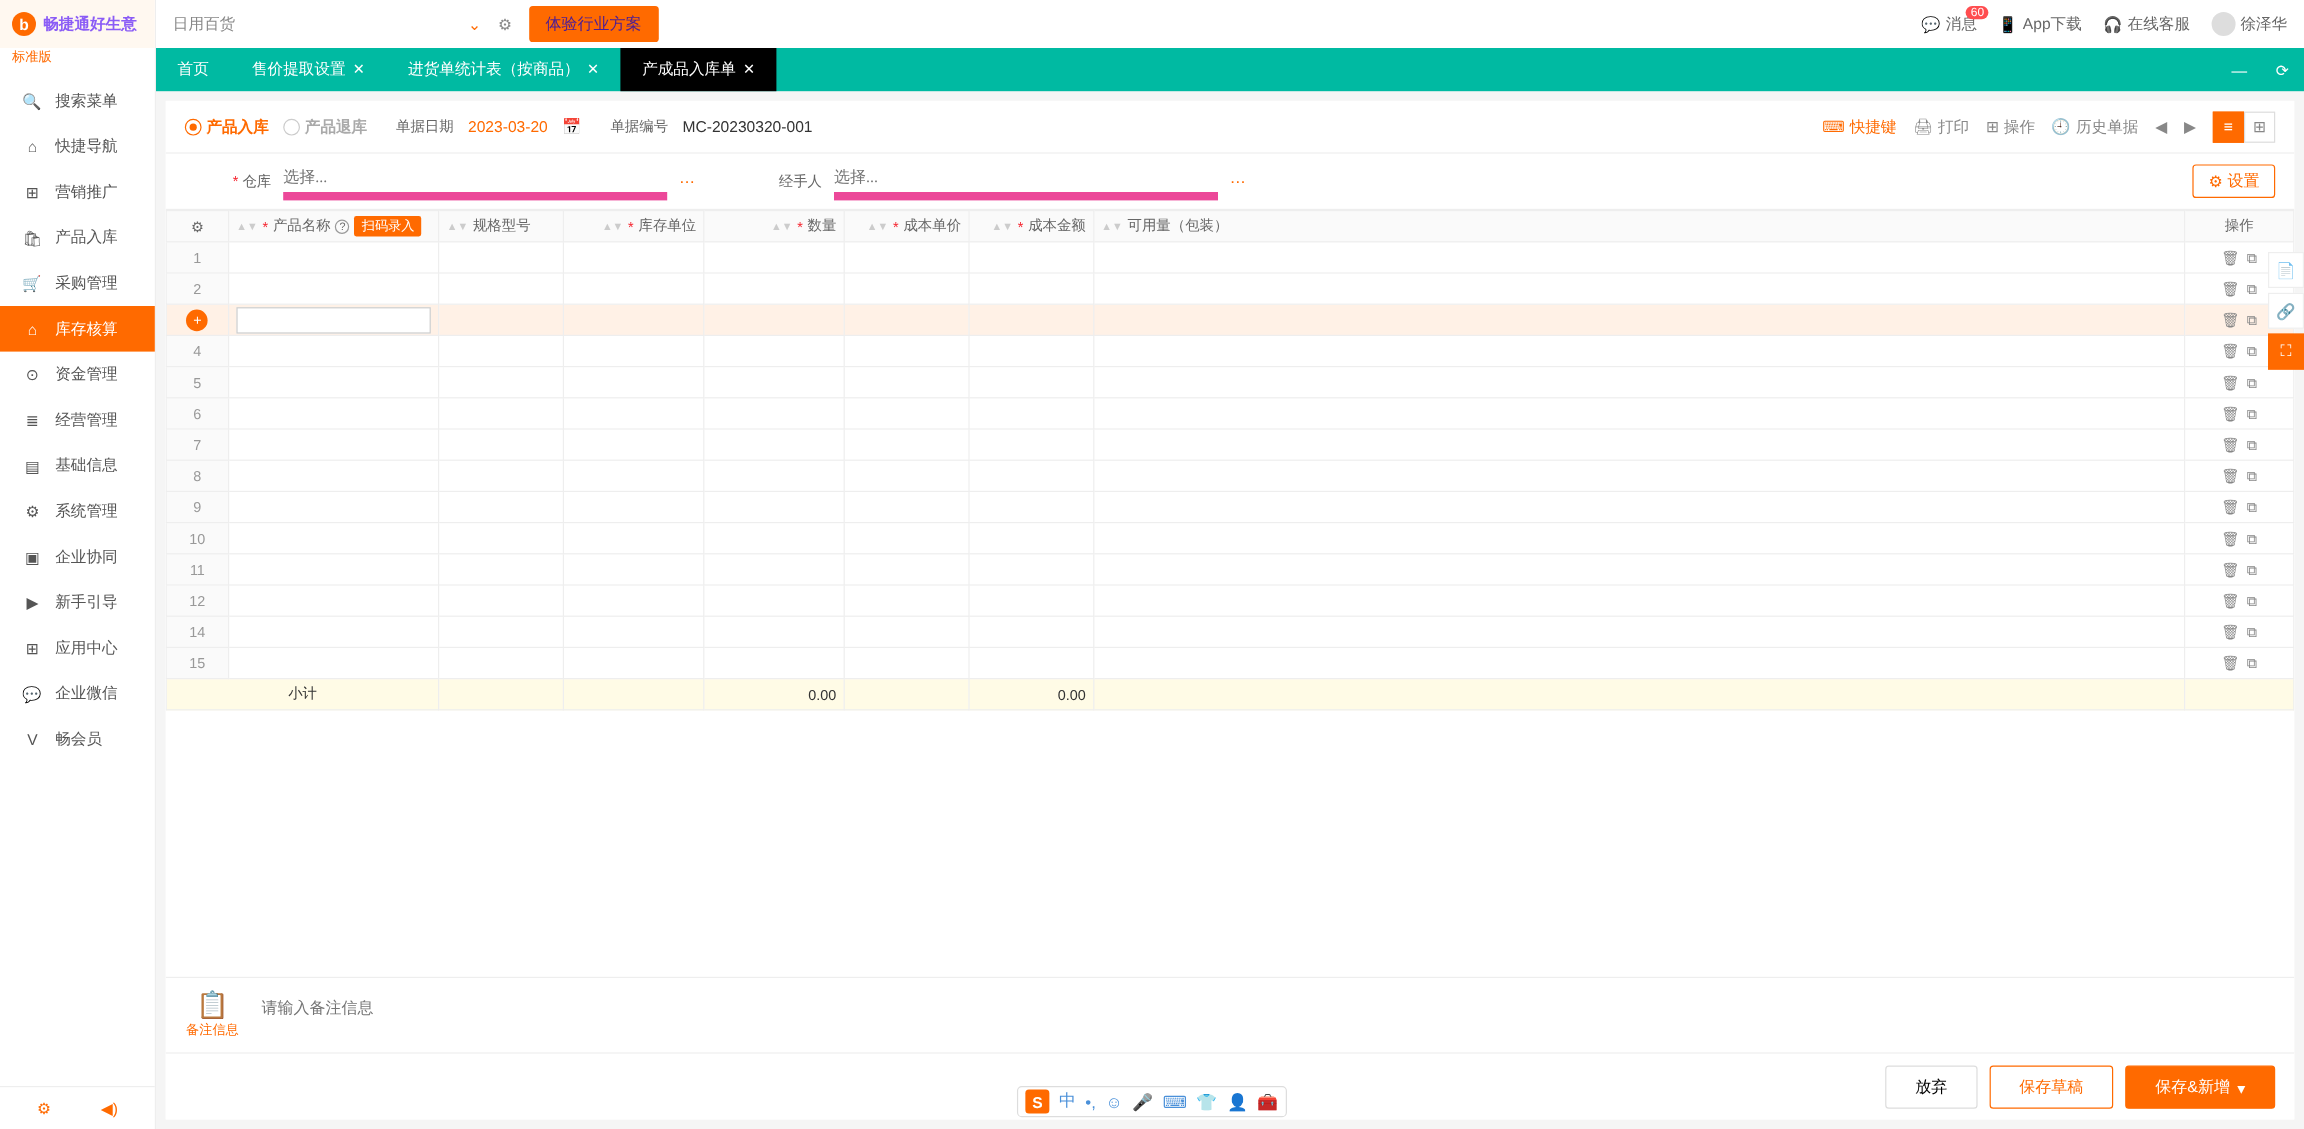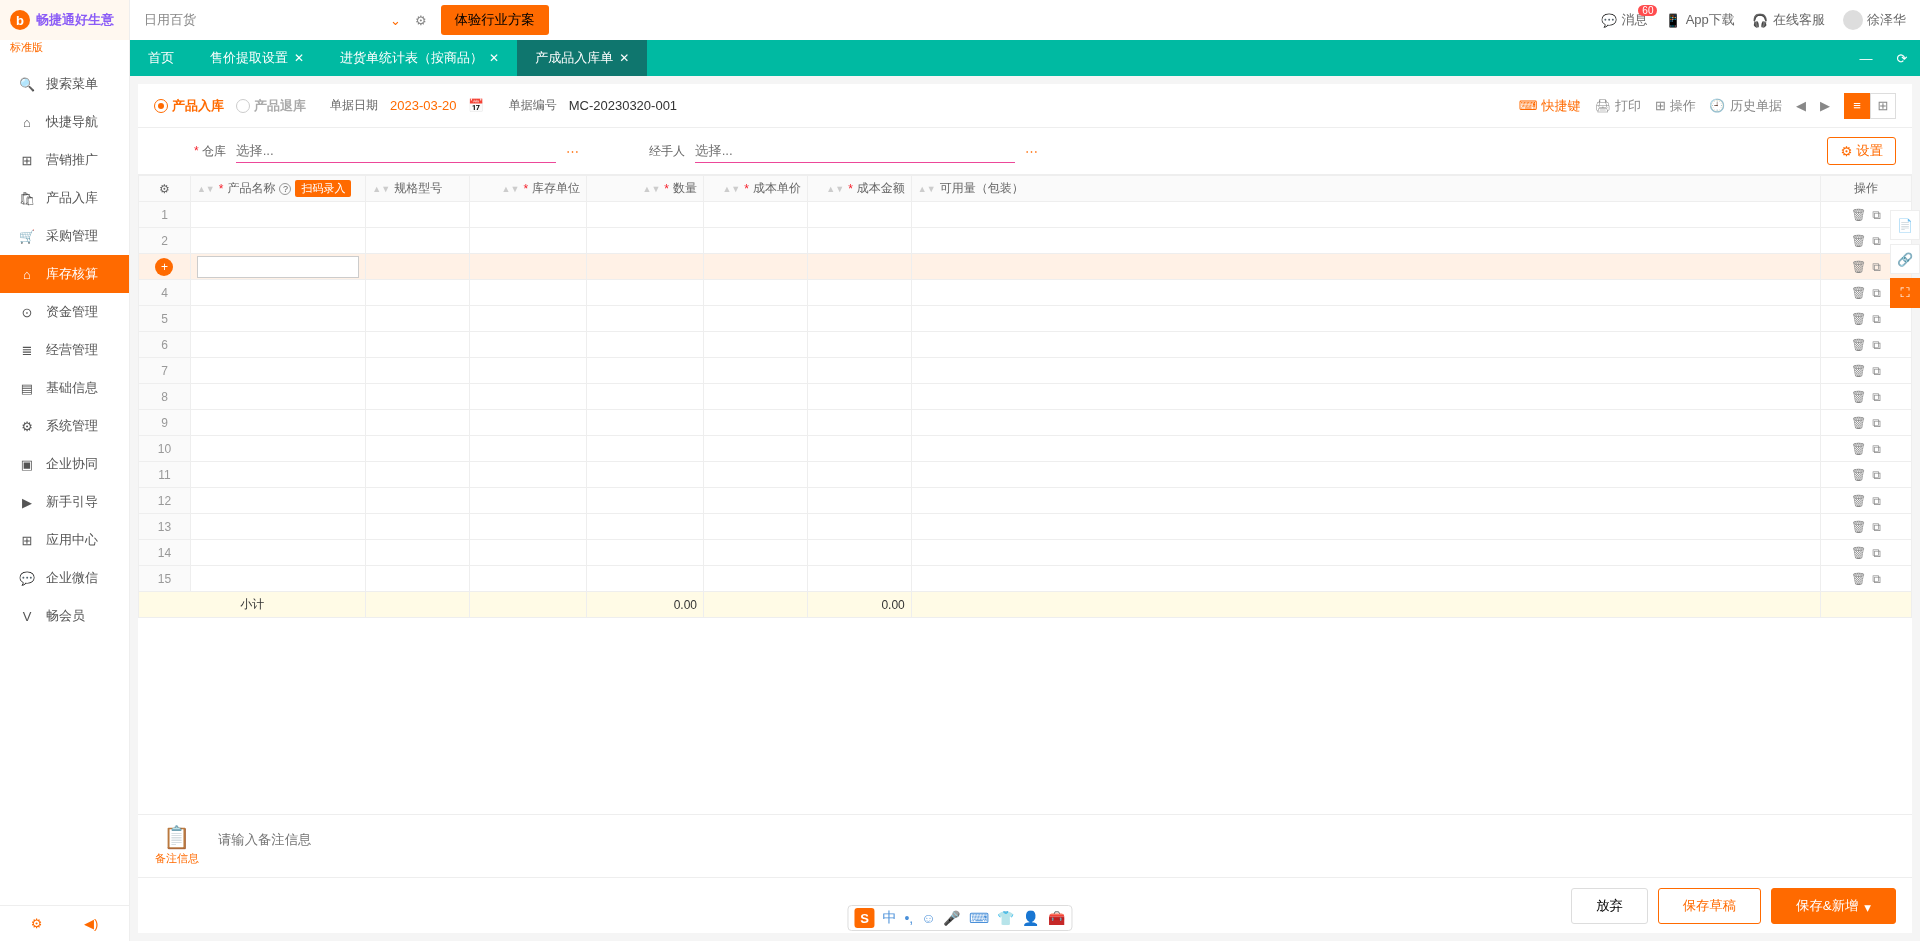--- a/index.html
+++ b/index.html
@@ -20,30 +20,30 @@
 .sf-icon { color: #ff6a00; cursor: pointer; }
 
 
 .main { flex: 1; display: flex; flex-direction: column; background: #f5f5f5; position: relative; }
 
 
 .topbar { height: 40px; background: #fff; display: flex; align-items: center; padding: 0 14px; gap: 14px; }
 .top-title { color: #888; font-size: 13px; }
 .chev-down { color: #ff6a00; margin-left: 180px; }
 .gear { color: #888; cursor: pointer; }
-.exp-btn { background: #ff6a00; color: #000000; padding: 6px 14px; border-radius: 3px; cursor: pointer; border: none; }
+.exp-btn { background: #ff6a00; color: #4c1d95; padding: 6px 14px; border-radius: 3px; cursor: pointer; border: none; }
 .top-right { margin-left: auto; display: flex; align-items: center; gap: 18px; color: #666; }
 .tri { display: flex; align-items: center; gap: 4px; cursor: pointer; position: relative; }
 .badge { position: absolute; top: -6px; right: -10px; background: #ff4d4f; color: #fff; border-radius: 8px; padding: 0 4px; font-size: 10px; }
 .avatar { width: 20px; height: 20px; background: #ddd; border-radius: 50%; display: inline-block; }
 
 
 .tabs { height: 36px; background: #00baa2; display: flex; align-items: center; color: #fff; }
 .tab { padding: 0 18px; height: 100%; display: flex; align-items: center; gap: 6px; cursor: pointer; }
-.tab.active { background: #0f766e; }
+.tab.active { background: #000000; }
 .tab-close { font-size: 12px; cursor: pointer; }
 .tabs-right { margin-left: auto; display: flex; }
 .tabs-right .tab-btn { width: 36px; display: flex; align-items: center; justify-content: center; cursor: pointer; }
 
 
 .content { flex: 1; margin: 8px; background: #fff; display: flex; flex-direction: column; overflow: hidden; }
 .toolbar1 { height: 44px; display: flex; align-items: center; padding: 0 16px; border-bottom: 1px solid #eee; gap: 12px; }
 .radio { display: inline-flex; align-items: center; gap: 4px; cursor: pointer; font-weight: bold; }
 .rdot { width: 14px; height: 14px; border-radius: 50%; border: 1px solid #ccc; display: inline-block; position: relative; }
 .radio.checked .rdot { border-color: #ff6a00; }
@@ -56,21 +56,21 @@
 .tb-right { margin-left: auto; display: flex; align-items: center; gap: 14px; color: #888; }
 .tb-link { display: inline-flex; align-items: center; gap: 4px; cursor: pointer; }
 .tb-link.orange { color: #ff6a00; }
 .view-toggle { display: flex; }
 .vt { width: 26px; height: 26px; display: flex; align-items: center; justify-content: center; border: 1px solid #ddd; cursor: pointer; }
 .vt.active { background: #ff6a00; color: #fff; border-color: #ff6a00; }
 
 .toolbar2 { height: 46px; display: flex; align-items: center; padding: 0 16px; gap: 10px; }
 .f-lbl { color: #666; font-size: 12px; margin-left: 40px; }
 .req::before { content: "* "; color: #f5222d; }
-.sel { border: none; border-bottom: 1px solid #ec4899; padding: 4px 0; width: 320px; color: #bbb; background:transparent; }
+.sel { border: none; border-bottom: 7px solid #ec4899; padding: 4px 0; width: 320px; color: #bbb; background:transparent;font-family:Liberation Serif, serif; }
 .dots { color: #ff6a00; cursor: pointer; }
 .settings-btn { margin-left: auto; border: 1px solid #ff6a00; color: #ff6a00; padding: 4px 12px; border-radius: 3px; cursor: pointer; background: #fff; display: flex; align-items: center; gap: 4px; }
 
 
 .table-wrap { flex: 1; overflow: auto; border-top: 1px solid #eee; position: relative; }
 table { width: 100%; border-collapse: collapse; table-layout: fixed; }
 th, td { border: 1px solid #eee; height: 26px; font-size: 12px; padding: 0 6px; }
 th { background: #fafafa; color: #666; font-weight: normal; }
 .th-inner { display: flex; align-items: center; justify-content: flex-end; gap: 4px; }
 .th-inner.left { justify-content: flex-start; }
@@ -562,36 +562,20 @@
                 <td></td>
                 <td></td>
                 <td>
                   <div class="row-actions">
                     <span class="row-ic">🗑</span>
                     <span class="row-ic">⧉</span>
                   </div>
                 </td>
               </tr>
               <tr>
-                <td class="num">13</td>
-                <td></td>
-                <td></td>
-                <td></td>
-                <td></td>
-                <td></td>
-                <td></td>
-                <td></td>
-                <td>
-                  <div class="row-actions">
-                    <span class="row-ic">🗑</span>
-                    <span class="row-ic">⧉</span>
-                  </div>
-                </td>
-              </tr>
-              <tr>
                 <td class="num">14</td>
                 <td></td>
                 <td></td>
                 <td></td>
                 <td></td>
                 <td></td>
                 <td></td>
                 <td></td>
                 <td>
                   <div class="row-actions">

